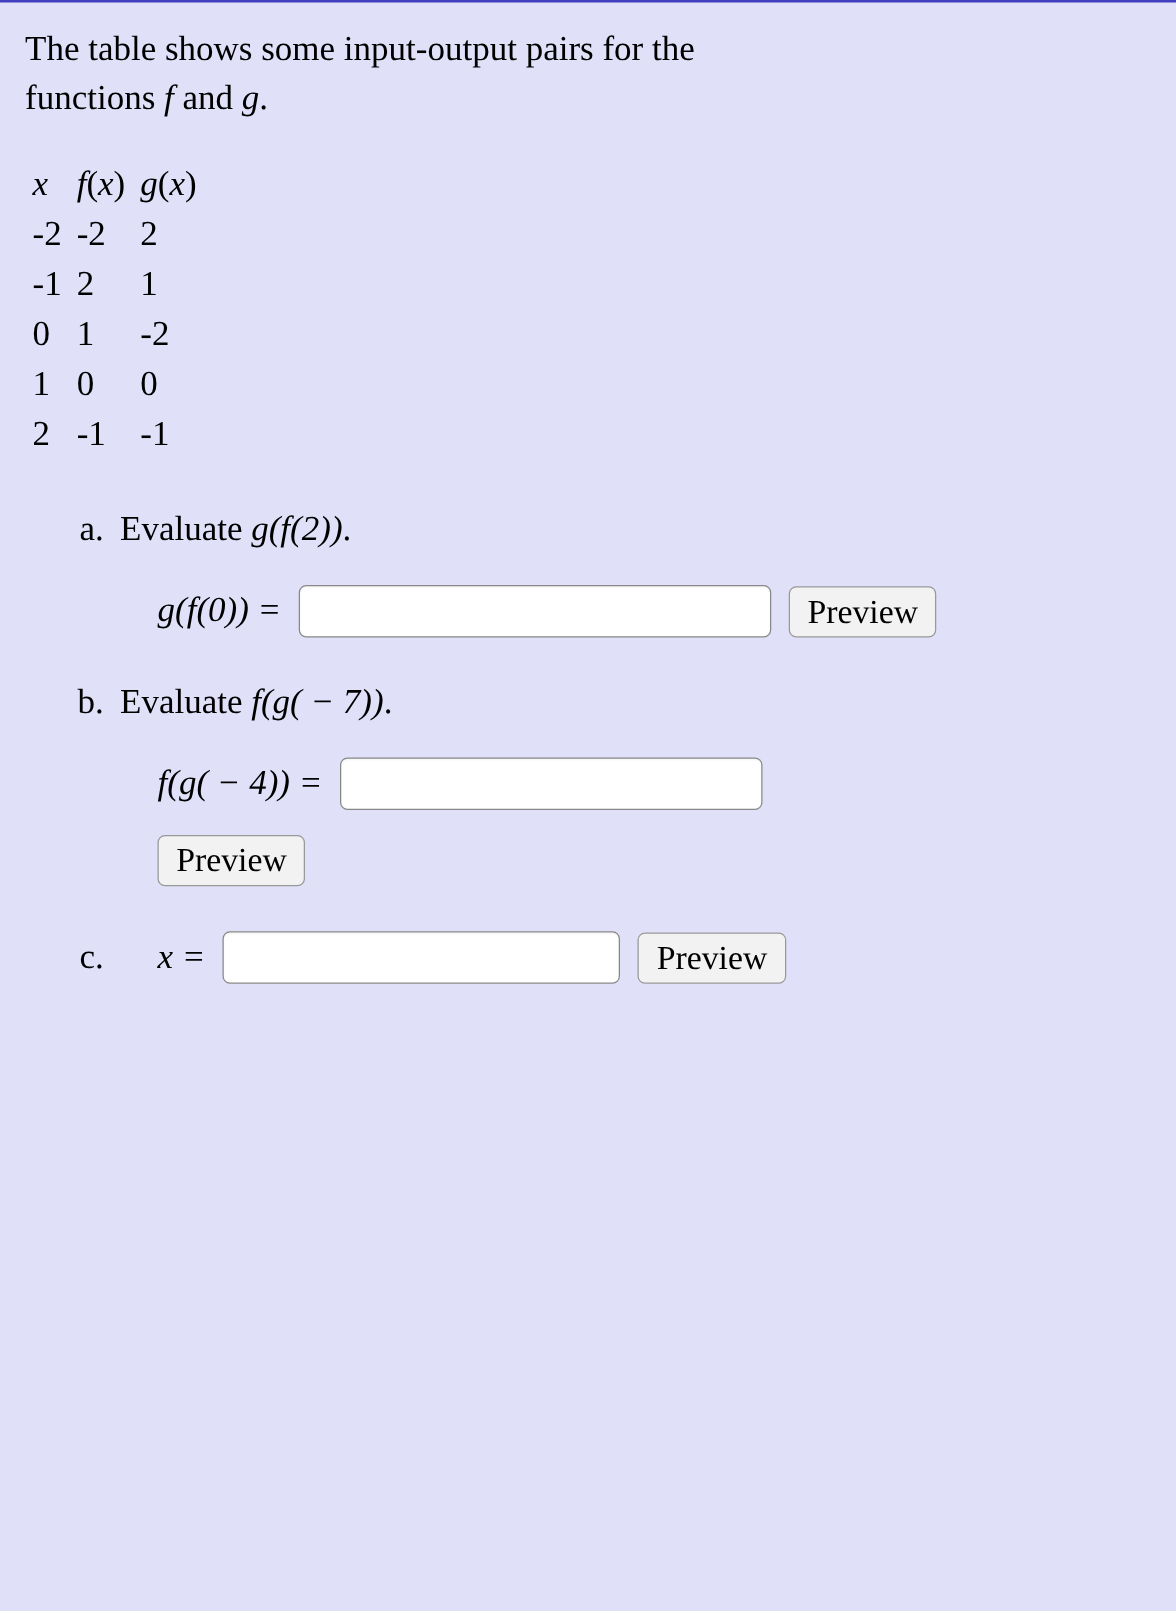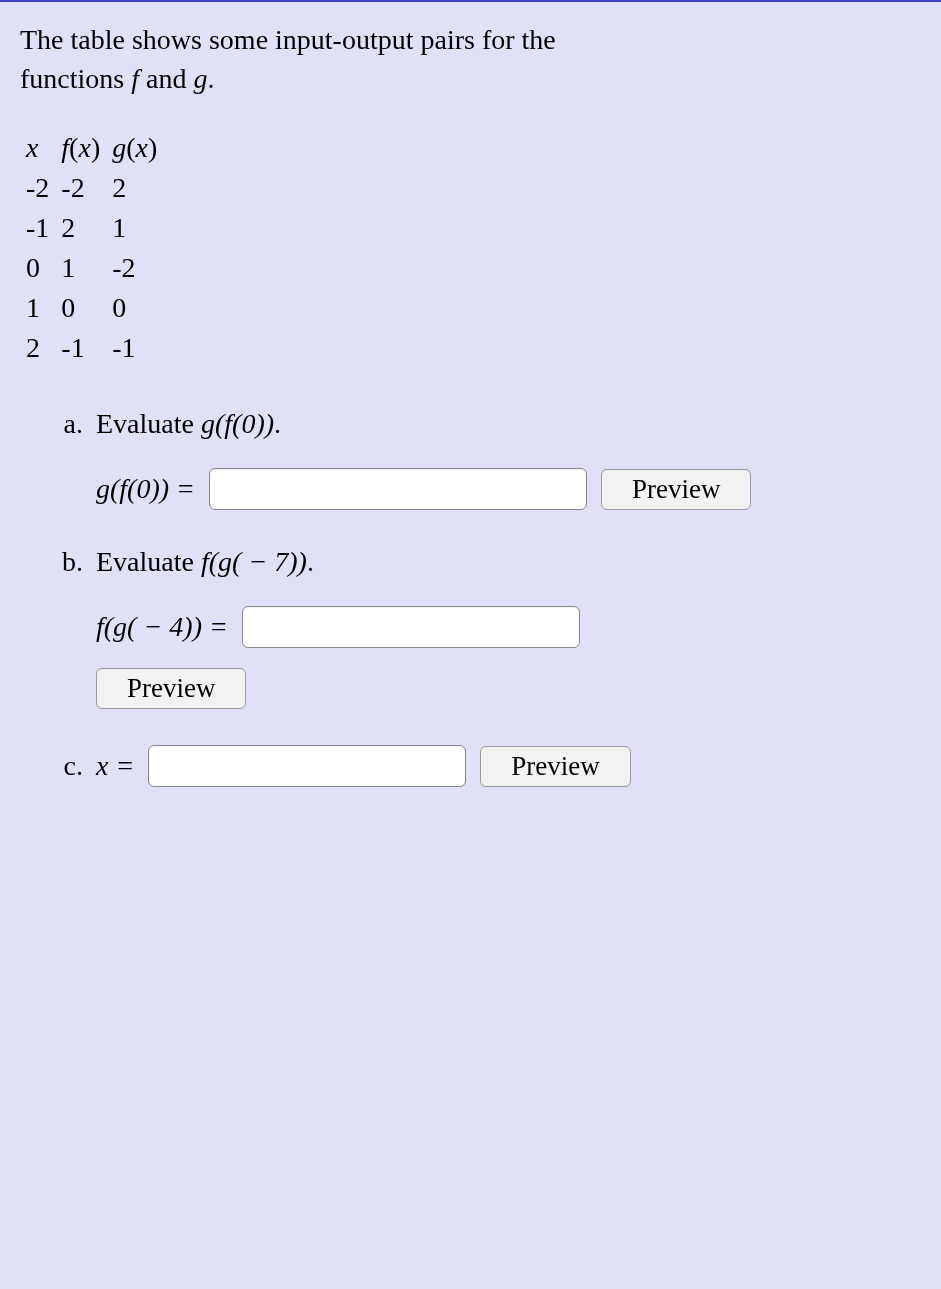--- a/index.html
+++ b/index.html
@@ -44,41 +44,42 @@
   }
   ol.questions > li {
     margin-bottom: 36px;
     padding-left: 6px;
   }
   ol.questions > li::marker {
     font-size: 28px;
   }
   .answer-row {
     margin-top: 28px;
+    margin-left: 30px;
     display: flex;
     align-items: center;
     flex-wrap: wrap;
     gap: 10px 14px;
   }
   input.ans {
     font-size: 26px;
     padding: 3px 8px;
     border: 1px solid #888;
     border-radius: 6px;
     background: #fff;
     height: 34px;
     box-shadow: inset 0 1px 2px rgba(0,0,0,0.05);
   }
   input.ans.w1 { width: 360px; }
   input.ans.w2 { width: 320px; }
   input.ans.w3 { width: 300px; }
   button.preview {
     font-size: 27px;
     font-family: "Times New Roman", Times, serif;
-    padding: 4px 30px;
+    padding: 4px 14px;
     border: 1px solid #999;
     border-radius: 6px;
     background: #f2f2f2;
     cursor: pointer;
   }
 </style>
 </head>
 <body>
 
 <div class="container">
@@ -120,21 +121,21 @@
       <td>-1</td>
       <td>-1</td>
     </tr>
   </tbody>
     </table>
 
   <ol class="questions">
 
     <li>
       <span>
-        <span>Evaluate </span><span class="mathit">g(f(0))</span><span>.</span>
+        <span>Evaluate </span><span class="mathit">g(f(2))</span><span>.</span>
       </span>
       <div class="answer-row">
         <span class="mathit">g(f(0)) = </span>
         <input class="ans w1" type="text" style="">
         <button class="preview">Preview</button>
       </div>
     </li>
 
     <li>
       <span>

